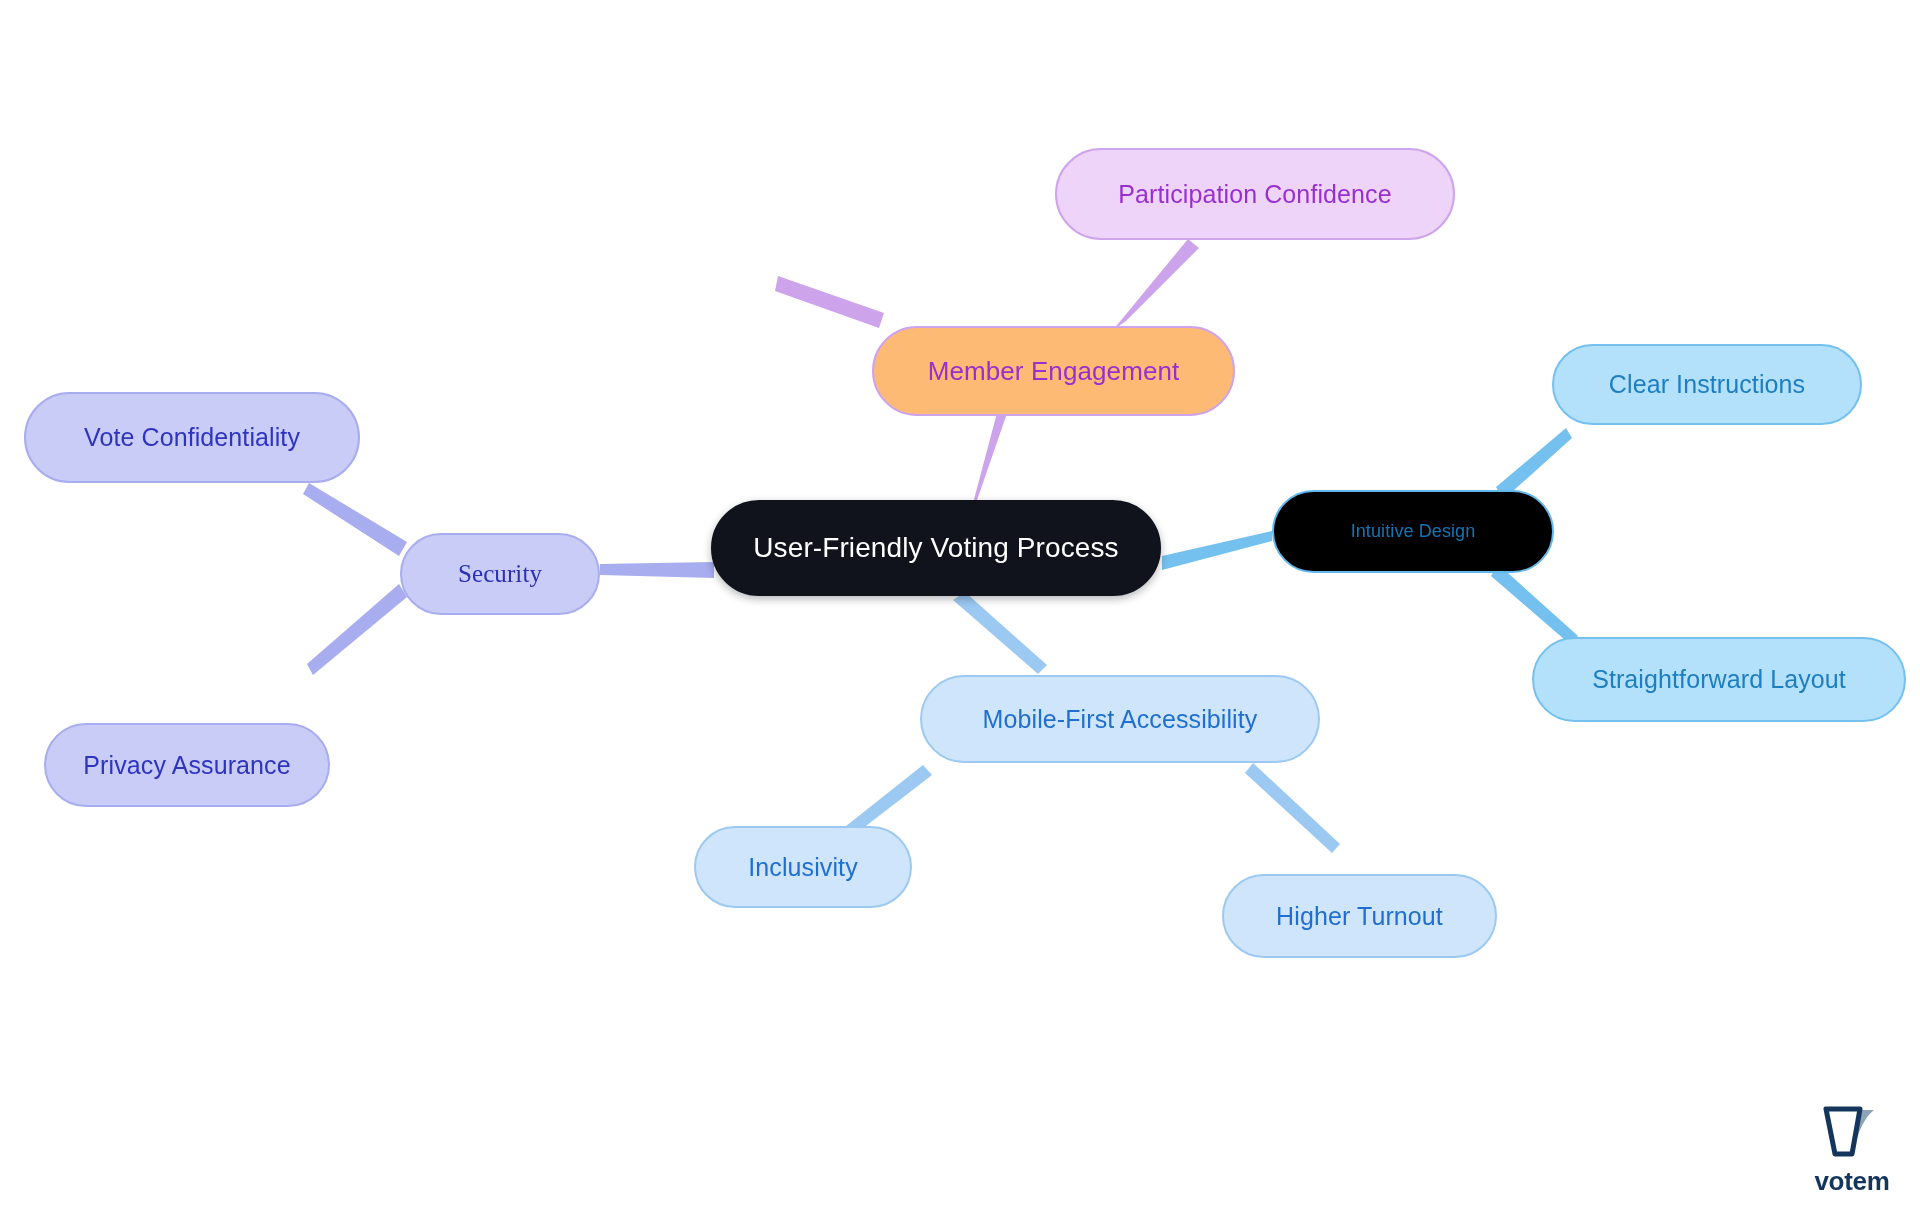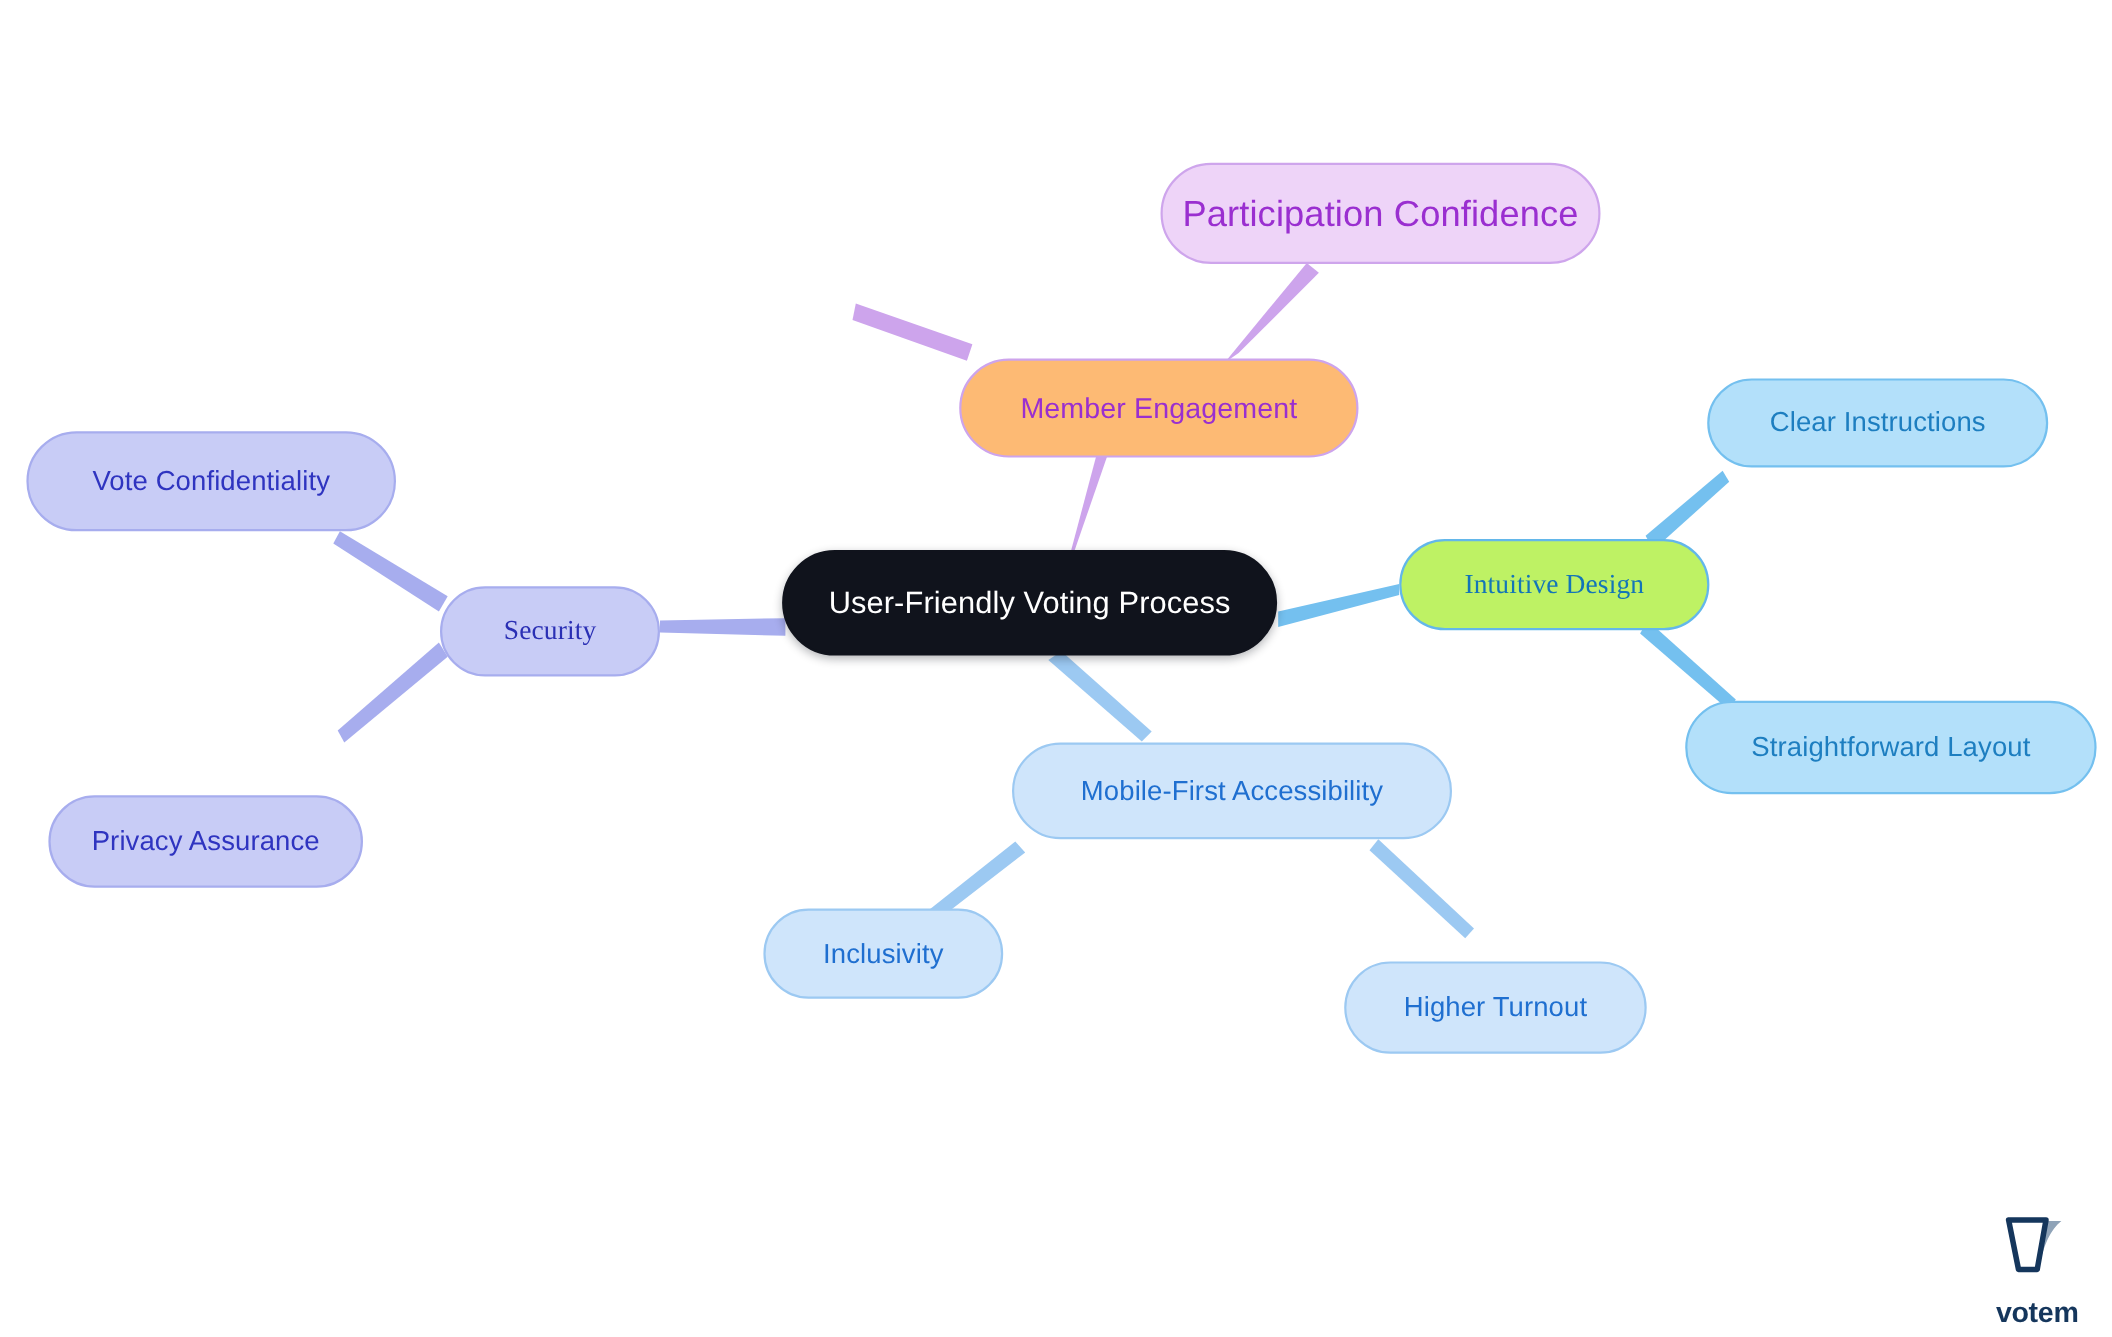--- a/index.html
+++ b/index.html
@@ -57,44 +57,43 @@
     background: #fdba74;
     border-color: #cda4ec;
     color: #9a2fd0;
     font-size: 26px;
   }
   .node-purple-leaf {
     background: #eed4f8;
     border-color: #ceа5ec;
     border-color: #cea5ec;
     color: #9a2fd0;
-    font-size: 33px;
+    font-size: 25px;
     align-items: center;
   }
 
   .node-indigo-branch {
     background: #c8ccf6;
     border-color: #a7adee;
     color: #2a2fb4;
     font-size: 25px;
     font-family: Liberation Serif, serif;
   }
   .node-indigo-leaf {
     background: #c8ccf6;
     border-color: #a7adee;
     color: #2f34c0;
     font-size: 25px;
   }
 
   .node-sky-branch {
-    background: #bef264;
+    background: #000000;
     border-color: #63b7ea;
     color: #1375b8;
-    font-size: 25px;
-    font-family: Liberation Serif, serif;
+    font-size: 18px;
   }
   .node-sky-leaf {
     background: #b3e0fa;
     border-color: #74c0ef;
     color: #1d7ec0;
     font-size: 25px;
   }
 
   .node-paleblue-branch {
     background: #cfe5fb;
@@ -120,21 +119,21 @@
     display: block;
     margin: 0 auto;
   }
   #logo-wordmark {
     display: block;
     text-align: center;
     font-size: 26px;
     font-weight: bold;
     color: #15365c;
     letter-spacing: -0.3px;
-    margin-top: 14px;
+    margin-top: 2px;
   }
 </style>
 </head>
 <body>
 
 <div id="mindmap-canvas">
 
   <svg id="edge-layer" viewBox="0 0 1920 1215">
 
     <polygon points="968,522 975,506 1022,370 1010,364" fill="#cda4ec"></polygon>

